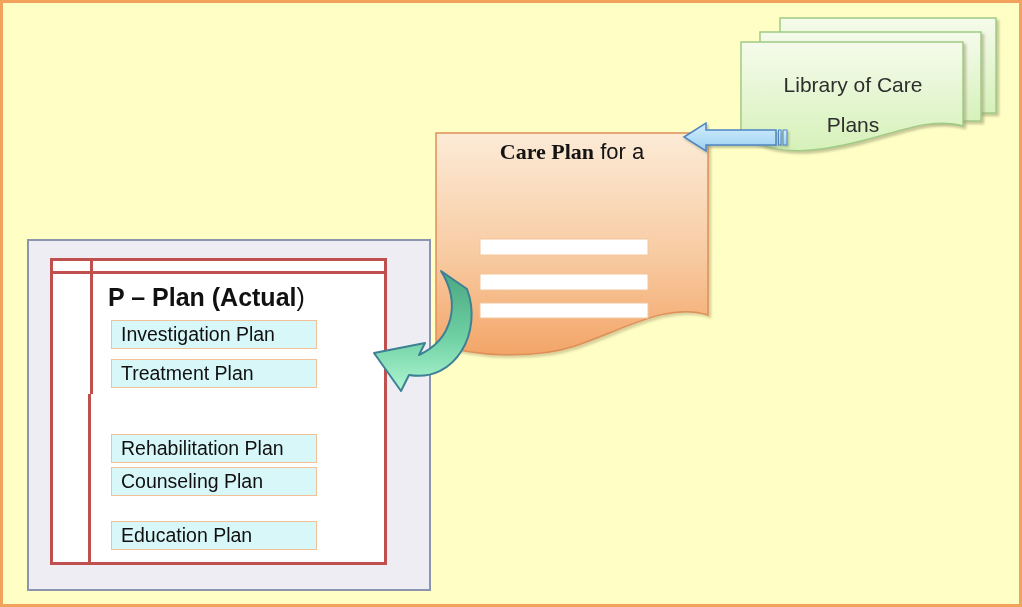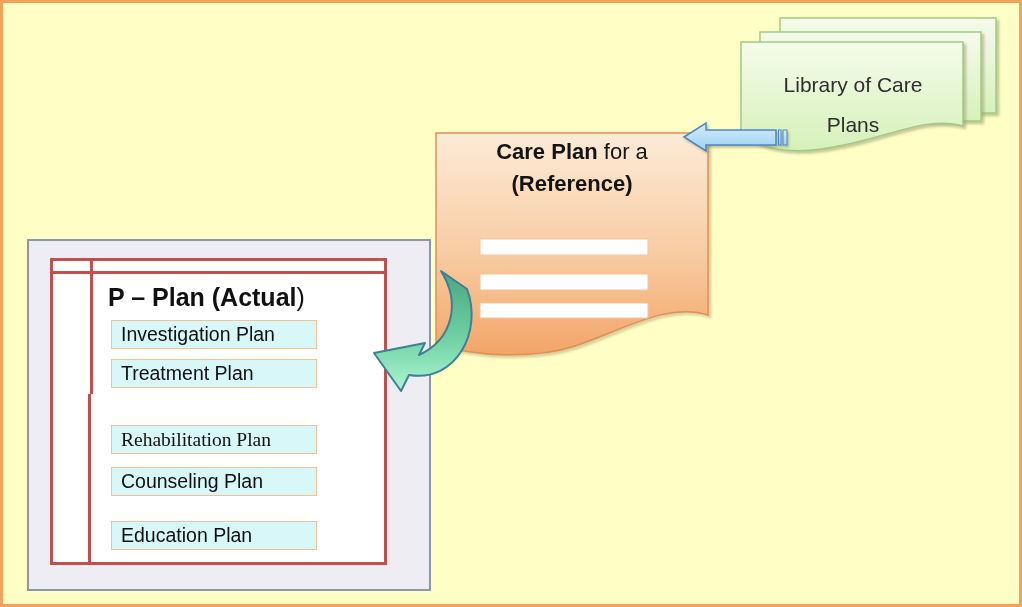--- a/index.html
+++ b/index.html
@@ -13,21 +13,21 @@
   
   .library-label{
     left:764px;top:62px;width:172px;text-align:center;
     font-size:21px;line-height:40px;color:#2e2e2e;
   }
   
   .doc-title{
     left:434px;top:133px;width:270px;text-align:center;
     font-size:22px;line-height:32px;color:#141414;
   }
-  .doc-title .b{font-weight:bold;}
+  .doc-title .b{font-weight:bold;font-family:Liberation Serif, serif;}
   
   .plan-panel{
     left:24px;top:236px;width:404px;height:352px;
     background:#EDEDF3;border:2px solid #8B96AE;padding-left:20px;
   }
   .plan-table{
     position:absolute;left:21px;top:17px;width:337px;height:307px;
     background:#FFFFFF;border:3px solid #C0504D;
   }
   .plan-table-header{
@@ -41,21 +41,21 @@
     font-size:25px;color:#111;white-space:nowrap;
   }
   .plan-title .b{font-weight:bold;}
   .plan-item{
     position:absolute;left:58px;width:206px;height:29px;
     background:#D8F7F9;border:1.5px solid #F3C197;
     display:flex;align-items:center;padding-left:9px;
     font-size:19.5px;color:#101010;white-space:nowrap;
   }
   .pi-0{top:59px;} .pi-1{top:98px;} .pi-2{top:136px;}
-  .pi-3{top:164px;font-family:Liberation Serif, serif;} .pi-4{top:206px;} .pi-5{top:260px;}
+  .pi-3{top:173px;} .pi-4{top:206px;} .pi-5{top:260px;}
 </style>
 </head>
 <body>
 
 <div class="slide">
 
   <svg class="abs" style="left:730px;top:6px;" width="292" height="160" viewBox="0 0 292 160">
     <defs>
       <linearGradient id="gGreen" x1="0" y1="0" x2="0" y2="1">
         <stop offset="0" stop-color="#F5FBEB"></stop>
@@ -82,21 +82,20 @@
         <feDropShadow dx="2.5" dy="2.5" stdDeviation="1.2" flood-color="#b3a070" flood-opacity="0.5"></feDropShadow>
       </filter>
     </defs>
     <path d="M3,3 H275 V185 C235,172 192,199 142,216 C102,229 42,227 3,214 Z" fill="url(#gOrange)" stroke="#DE9058" stroke-width="1.5" filter="url(#shadow2)"></path>
     <rect x="47" y="109" width="168" height="16" fill="#FFFFFF" stroke="#F2C69C" stroke-width="1"></rect>
     <rect x="47" y="144" width="168" height="16" fill="#FFFFFF" stroke="#F2C69C" stroke-width="1"></rect>
     <rect x="47" y="173" width="168" height="15" fill="#FFFFFF" stroke="#F2C69C" stroke-width="1"></rect>
   </svg>
   <div class="abs doc-title">
     <div><span class="b">Care Plan</span><span> for a</span></div>
-    <div class="b">(Reference)</div>
   </div>
 
   <svg class="abs" style="left:678px;top:116px;" width="110" height="38" viewBox="0 0 110 38">
     <defs>
       <linearGradient id="gBlue" x1="0" y1="0" x2="0" y2="1">
         <stop offset="0" stop-color="#D3EDFC"></stop>
         <stop offset="1" stop-color="#9CD2F2"></stop>
       </linearGradient>
       <filter id="shadow3" x="-15%" y="-15%" width="140%" height="150%">
         <feDropShadow dx="1.5" dy="2" stdDeviation="0.8" flood-color="#8e9a6e" flood-opacity="0.6"></feDropShadow>

